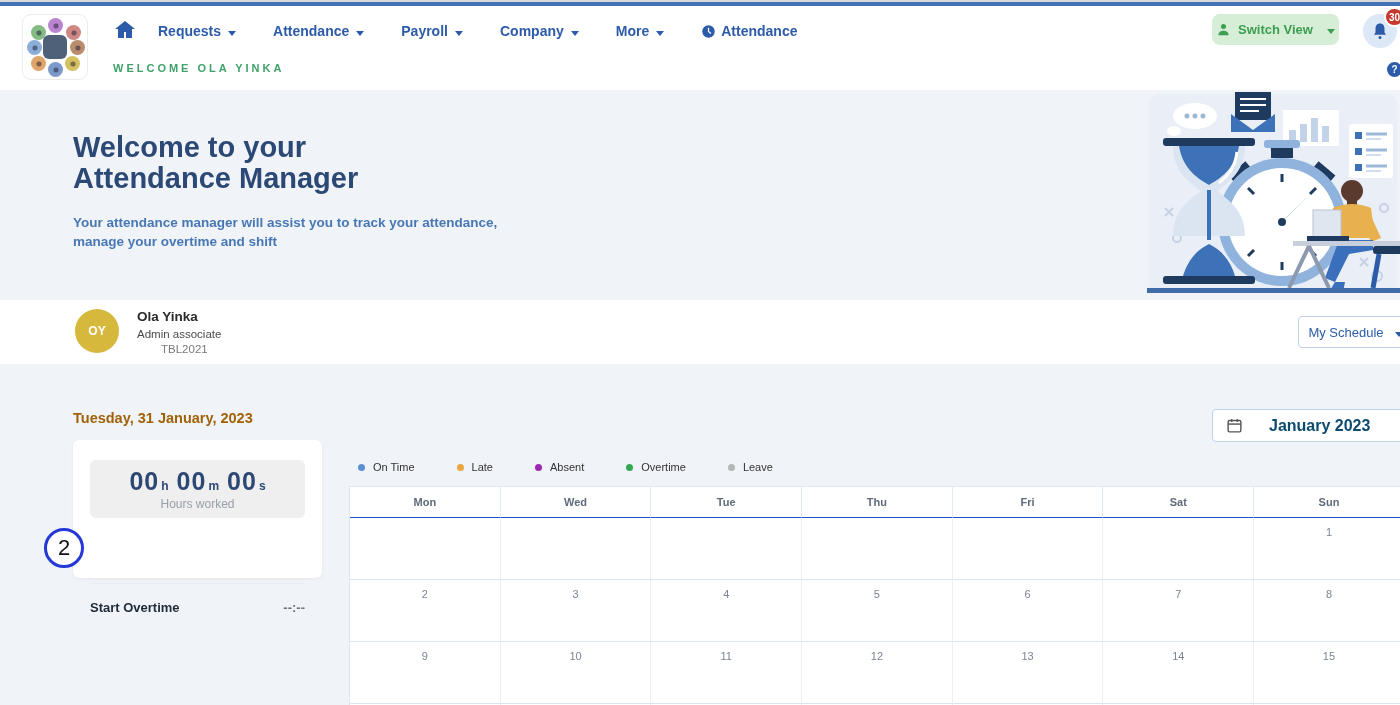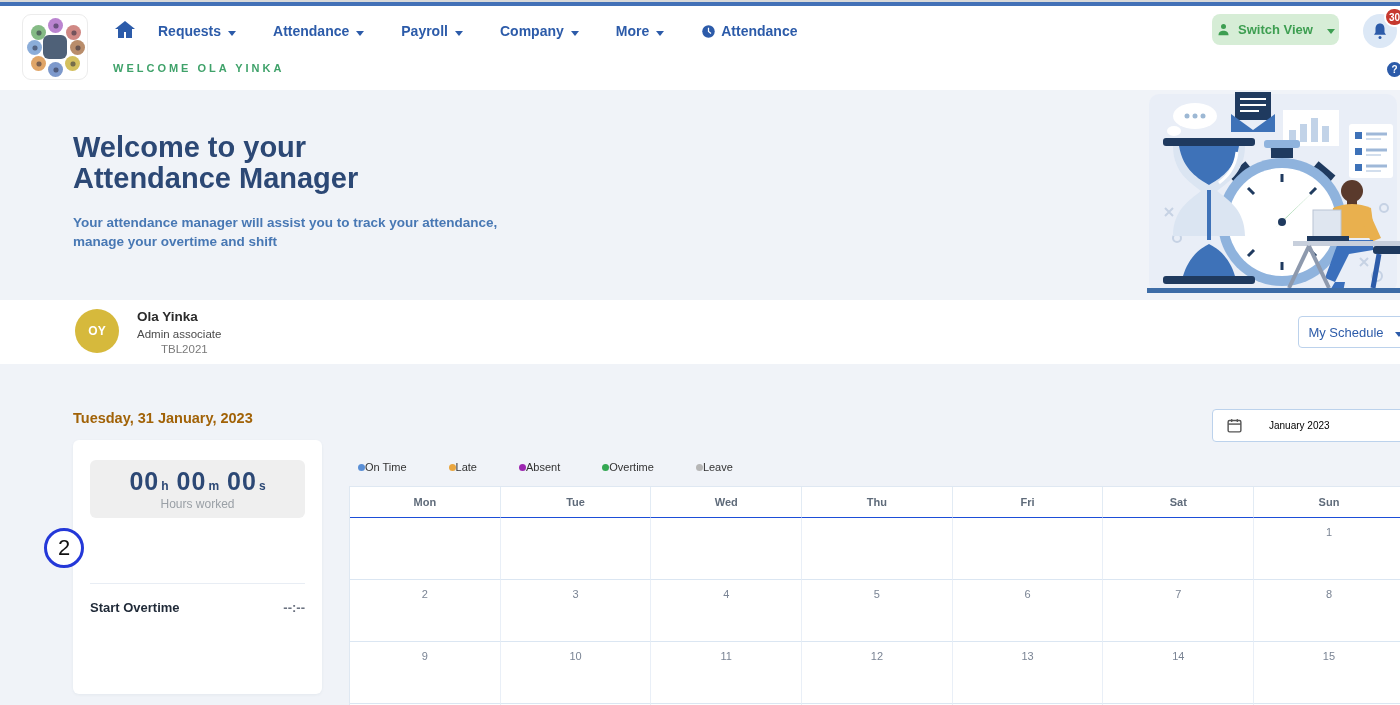--- a/index.html
+++ b/index.html
@@ -65,43 +65,43 @@
   .user-id   { position:absolute; left:137px; top:43px; font-size:11.5px; color:#7a7a7a;margin-left:24px; }
   .my-schedule { position:absolute; left:1298px; top:16px; width:115px; height:32px; background:#fff;
     border:1px solid #bcd2ec; border-radius:4px; display:flex; align-items:center; justify-content:center;
     gap:4px; color:#2c5ba9; font-size:13px; cursor:pointer; }
 
   
   .date-label { position:absolute; left:73px; top:410px; font-size:14.5px; font-weight:bold; color:#a16207; }
   .month-picker { position:absolute; left:1212px; top:409px; width:200px; height:33px; background:#fff;
     border:1px solid #bcd2ec; border-radius:4px; display:flex; align-items:center; gap:26px;
     padding-left:13px; cursor:pointer; }
-  .month-picker-label { font-size:10px; font-weight:normal; color:#000000; }
-
-  .clock-card { position:absolute; left:73px; top:440px; width:249px; height:254px; background:#fff;
+  .month-picker-label { font-size:16px; font-weight:bold; color:#0c4a6e; }
+
+  .clock-card { position:absolute; left:73px; top:440px; width:249px; height:138px; background:#fff;
     border-radius:6px; box-shadow:0 1px 3px rgba(40,60,90,.06); }
   .timer-box { position:absolute; left:17px; top:20px; width:215px; height:58px; background:#efefef;
     border-radius:6px; display:flex; flex-direction:column; align-items:center; justify-content:center; }
   .timer-line { display:flex; align-items:baseline; gap:2px; color:#2c4875; }
   .timer-val { font-size:25px; font-weight:bold; letter-spacing:1px; }
   .timer-unit { font-size:12px; font-weight:bold; margin-right:6px; }
   .timer-caption { font-size:12px; color:#9aa0a6; margin-top:1px; }
   .clockin-btn { position:absolute; left:17px; top:92px; width:215px; height:33px; background:#3e6da7;
     border:none; border-radius:3px; color:#fff; font-size:13px; font-weight:bold; cursor:pointer;
     font-family:"Liberation Sans", sans-serif; }
   .card-divider { position:absolute; left:17px; top:143px; width:215px; height:1px; background:#e8edf4; }
   .overtime-label { position:absolute; left:17px; top:160px; font-size:13px; font-weight:bold; color:#1f2937; }
   .overtime-value { position:absolute; right:17px; top:160px; font-size:13px; font-weight:bold; color:#6b7280; }
 
   .annotation-circle { position:absolute; left:44px; top:528px; width:40px; height:40px;
     border:3px solid #2438d8; border-radius:50%; background:#fff; display:flex; align-items:center;
     justify-content:center; font-size:22px; color:#111; z-index:5; }
 
   .legend { position:absolute; left:358px; top:461px; display:flex; align-items:center; gap:42px; }
-  .legend-item { display:flex; align-items:center; font-size:11px; color:#333; }
+  .legend-item { display:flex; align-items:center; gap:8px; font-size:11px; color:#333; }
   .legend-dot { width:7px; height:7px; border-radius:50%; }
 
   .calendar { position:absolute; left:349px; top:486px; width:1055px; background:#fff;
     border-top:1px solid #dfe8f2; border-left:1px solid #dfe8f2; }
   .cal-header-row, .cal-grid { display:grid; grid-template-columns:repeat(7, 150.7px); }
   .cal-head-cell { height:31px; border-right:1px solid #e2ebf4; border-bottom:1px solid #1d4ed8;
     display:flex; align-items:center; justify-content:center; font-size:11px; color:#5f6b7a;font-weight:bold; }
   .cal-cell { height:62px; border-right:1px solid #e9eff7; border-bottom:1px solid #dbe6f2;
     position:relative; background:#fff; }
   .cal-date { position:absolute; top:8px; left:0; width:100%; text-align:center; font-size:11px; color:#7a8494; }
@@ -340,22 +340,22 @@
     </div>
     <div class="legend-item">
       <span class="legend-dot" style="background: rgb(182, 182, 182);"></span>
       <span>Leave</span>
     </div>
   </div>
 
 <div class="calendar">
   <div class="cal-header-row">
       <div class="cal-head-cell">Mon</div>
+      <div class="cal-head-cell">Wed</div>
       <div class="cal-head-cell">Tue</div>
-      <div class="cal-head-cell">Wed</div>
       <div class="cal-head-cell">Thu</div>
       <div class="cal-head-cell">Fri</div>
       <div class="cal-head-cell">Sat</div>
       <div class="cal-head-cell">Sun</div>
     </div>
   <div class="cal-grid">
       <div class="cal-cell">
         <span class="cal-date"></span>
       </div>
       <div class="cal-cell">

